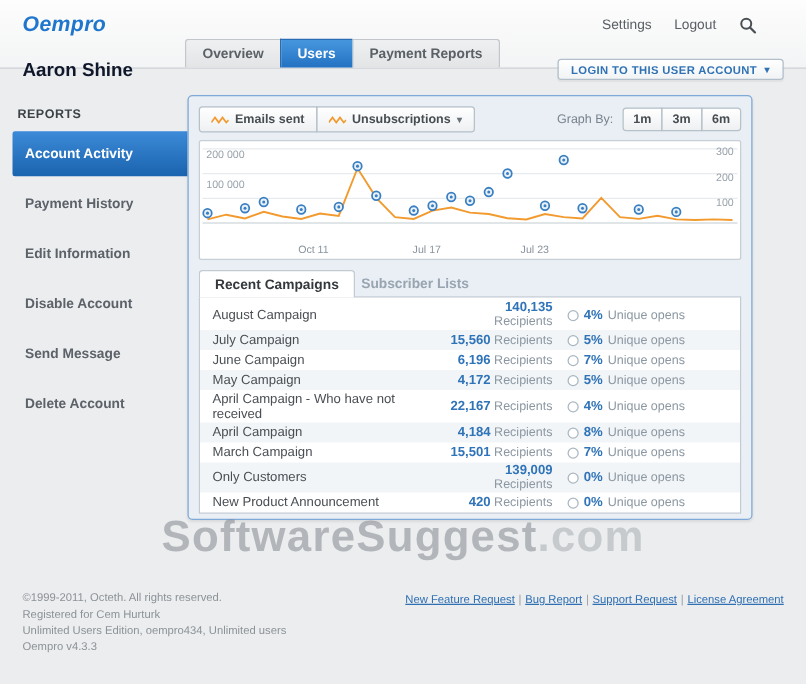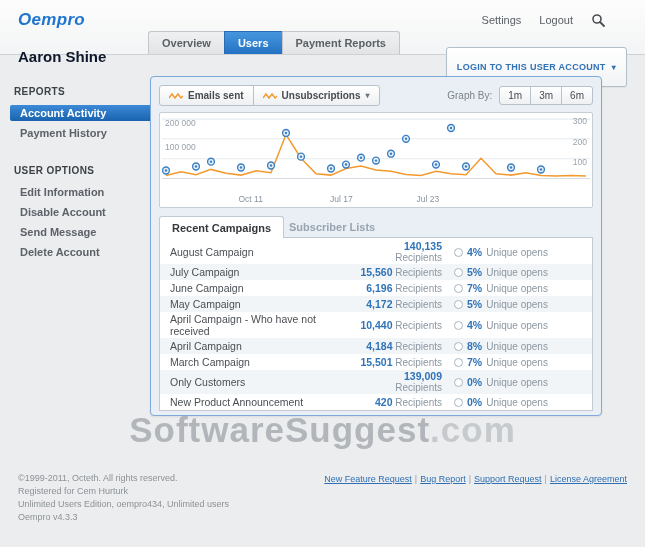--- a/index.html
+++ b/index.html
@@ -35,35 +35,35 @@
     background:linear-gradient(#4696de,#2372c3);
     color:#fff; border-color:#2a6cb4;
   }
   .topright { position:absolute; right:40px; top:13px; display:flex; align-items:center; gap:18px; }
   .toplink { font-size:11px; color:#5a6065; cursor:pointer; }
   .searchicon { width:14px; height:14px; cursor:pointer; }
 
   
   .username { position:absolute; left:18px; top:48px; font-size:15px; font-weight:bold; color:#0f172a; }
   .loginbtn {
-    position:absolute; right:18px; top:47px; height:40px;
+    position:absolute; right:18px; top:47px; height:17px;
     display:flex; align-items:center; gap:6px; padding:0 10px;
     background:linear-gradient(#ffffff,#f1f3f5);
     border:1px solid #b2bfca; border-radius:3px;
     font-size:9px; font-weight:bold; letter-spacing:.3px;
     color:#3072b4; cursor:pointer; box-shadow:0 1px 1px rgba(0,0,0,.05);
   }
   .loginbtn .caret { font-size:8px; color:#3072b4; }
 
   
   .sidebar { position:absolute; left:10px; top:86px; width:140px; }
   .side-title { font-size:10px; font-weight:bold; color:#3d4246; letter-spacing:.4px; padding-left:4px; margin-bottom:8px; }
   .side-title.second { margin-top:24px; }
   .side-item {
-    height:16px; display:flex; align-items:center; padding-left:10px;
+    height:36px; display:flex; align-items:center; padding-left:10px;
     font-size:11px; font-weight:bold; color:#5c6268; cursor:pointer; margin-bottom:4px;
   }
   .side-item.active {
     background:linear-gradient(#3c8ad8,#1a63ae); color:#fff;
     border-radius:2px 0 0 2px;
   }
 
   
   .panel {
     position:absolute; left:150px; top:76px; width:452px; height:340px;
@@ -80,21 +80,21 @@
   .legendbtn:first-child { border-radius:3px 0 0 3px; }
   .legendbtn + .legendbtn { margin-left:-1px; border-radius:0 3px 3px 0; }
   .legendbtn .caret { font-size:8px; color:#6a737b; }
   .waveicon { display:block; }
   .graphby { display:flex; align-items:center; gap:7px; }
   .graphby-label { font-size:10px; color:#7a838c; }
   .rangegroup { display:flex; }
   .rbtn {
     height:19px; padding:0 8px; display:flex; align-items:center;
     background:linear-gradient(#ffffff,#eef0f2);
-    border:1px solid #b7c1c9; font-size:10px; font-weight:normal; color:#474c51; cursor:pointer;
+    border:1px solid #b7c1c9; font-size:10px; font-weight:bold; color:#474c51; cursor:pointer;
   }
   .rbtn:first-child { border-radius:3px 0 0 3px; }
   .rbtn + .rbtn { margin-left:-1px; }
   .rbtn:last-child { border-radius:0 3px 3px 0; }
 
   .chartbox {
     position:relative; height:96px; background:#fff;
     border:1px solid #c6ced6; border-radius:2px; margin-bottom:8px;
   }
   .chartbox svg { position:absolute; left:0; top:0; width:100%; height:100%; }
@@ -172,21 +172,20 @@
   <span>LOGIN TO THIS USER ACCOUNT</span>
   <span class="caret">▾</span>
 </div>
 
 <div class="sidebar">
   <div class="side-title">REPORTS</div>
   <div id="reports-items">
       <div class="side-item active">Account Activity</div>
       <div class="side-item">Payment History</div>
     </div>
-  <div class="side-title second">USER OPTIONS</div>
   <div id="options-items">
       <div class="side-item">Edit Information</div>
       <div class="side-item">Disable Account</div>
       <div class="side-item">Send Message</div>
       <div class="side-item">Delete Account</div>
     </div>
 </div>
 
 <div class="panel">
 
@@ -306,21 +305,21 @@
         <span class="cname">May Campaign</span>
         <span class="crec"><b>4,172</b> <span>Recipients</span></span>
         <span class="copen">
           <i class="ring"></i>
           <b>5%</b>
           <em>Unique opens</em>
         </span>
       </div>
       <div class="crow">
         <span class="cname">April Campaign - Who have not received</span>
-        <span class="crec"><b>10,440</b> <span>Recipients</span></span>
+        <span class="crec"><b>22,167</b> <span>Recipients</span></span>
         <span class="copen">
           <i class="ring"></i>
           <b>4%</b>
           <em>Unique opens</em>
         </span>
       </div>
       <div class="crow alt">
         <span class="cname">April Campaign</span>
         <span class="crec"><b>4,184</b> <span>Recipients</span></span>
         <span class="copen">

